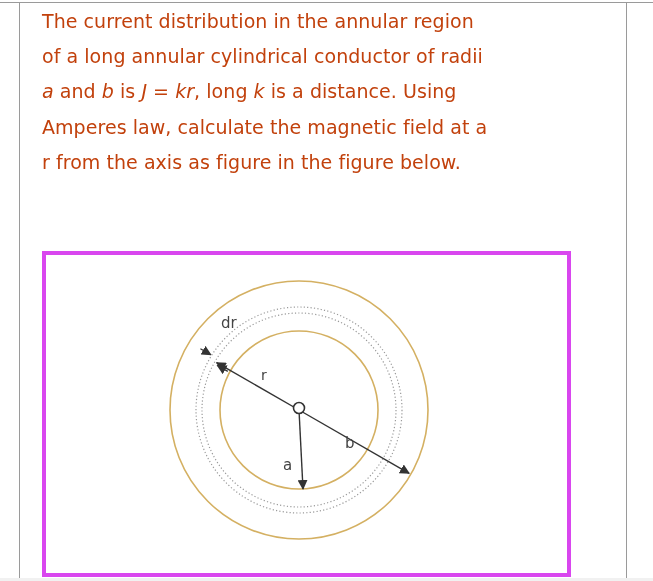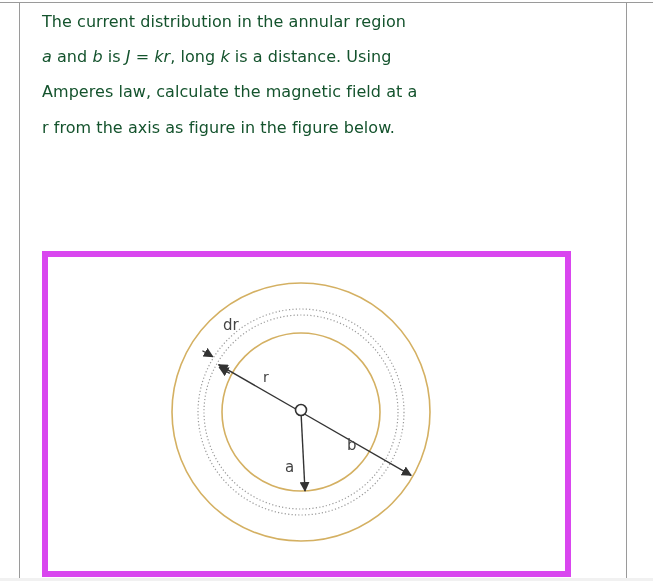--- a/index.html
+++ b/index.html
@@ -32,40 +32,40 @@
       border-left: 1px solid #9a9a9a;
       border-right: 1px solid #9a9a9a;
       box-sizing: border-box;
       background: #ffffff;
     }
     .question {
       position: absolute;
       left: 42px;
       top: 4px;
       width: 560px;
-      font-size: 16px;
+      font-size: 19px;
       line-height: 35.2px;
-      color: #14532d;
+      color: #c2410c;
       letter-spacing: 0.05px;
       word-spacing: 0px;
     }
     .question .line {
       display: block;
       white-space: nowrap;
     }
     .question i {
       font-style: italic;
     }
     .figure-box {
       position: absolute;
       left: 42px;
       top: 251px;
       width: 529px;
       height: 326px;
-      border: 6px solid #d946ef;
+      border: 4px solid #d946ef;
       box-sizing: border-box;
       background: #ffffff;
     }
     .figure-box svg {
       position: absolute;
       left: 0;
       top: 0;
     }
     .bottom-strip {
       position: absolute;
@@ -78,20 +78,21 @@
   </style>
 </head>
 <body>
 
 <div class="top-border"></div>
 
 <div class="card"></div>
 
 <div class="question" id="question">
     <span class="line"><span>The current distribution in the annular region</span></span>
+    <span class="line"><span>of a long annular cylindrical conductor of radii</span></span>
     <span class="line"><i>a</i><span> and </span><i>b</i><span> is </span><i>J</i><span> = </span><i>kr</i><span>, long </span><i>k</i><span> is a distance. Using</span></span>
     <span class="line"><span>Amperes law, calculate the magnetic field at a</span></span>
     <span class="line"><span>r from the axis as figure in the figure below.</span></span>
   </div>
 
 <div class="figure-box">
   <svg id="fig" width="525" height="322" viewBox="0 0 525 322">
     <defs>
       <marker id="arrowhead" markerWidth="10" markerHeight="10" refX="9" refY="5" orient="auto" markerUnits="userSpaceOnUse">
         <path d="M0,0 L10,5 L0,10 z" fill="#333333"></path>

